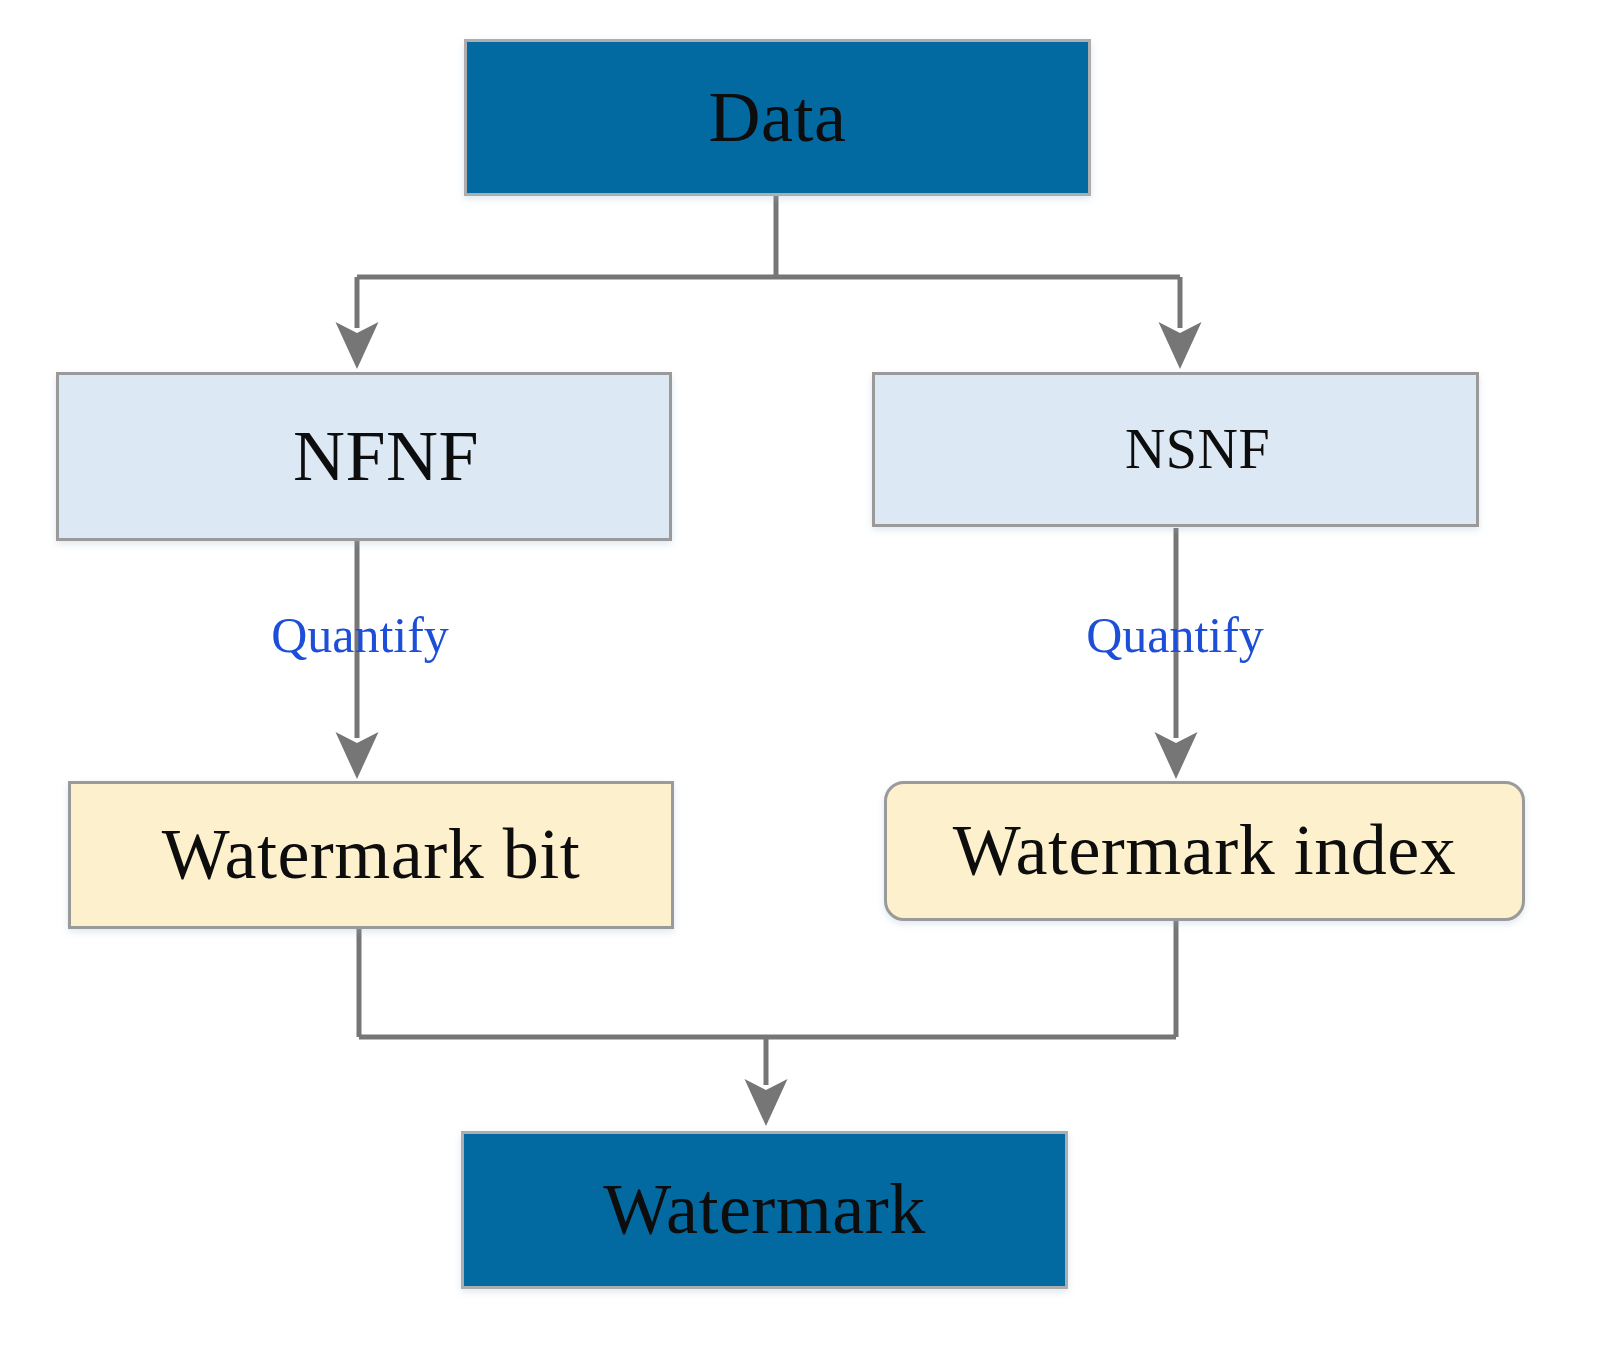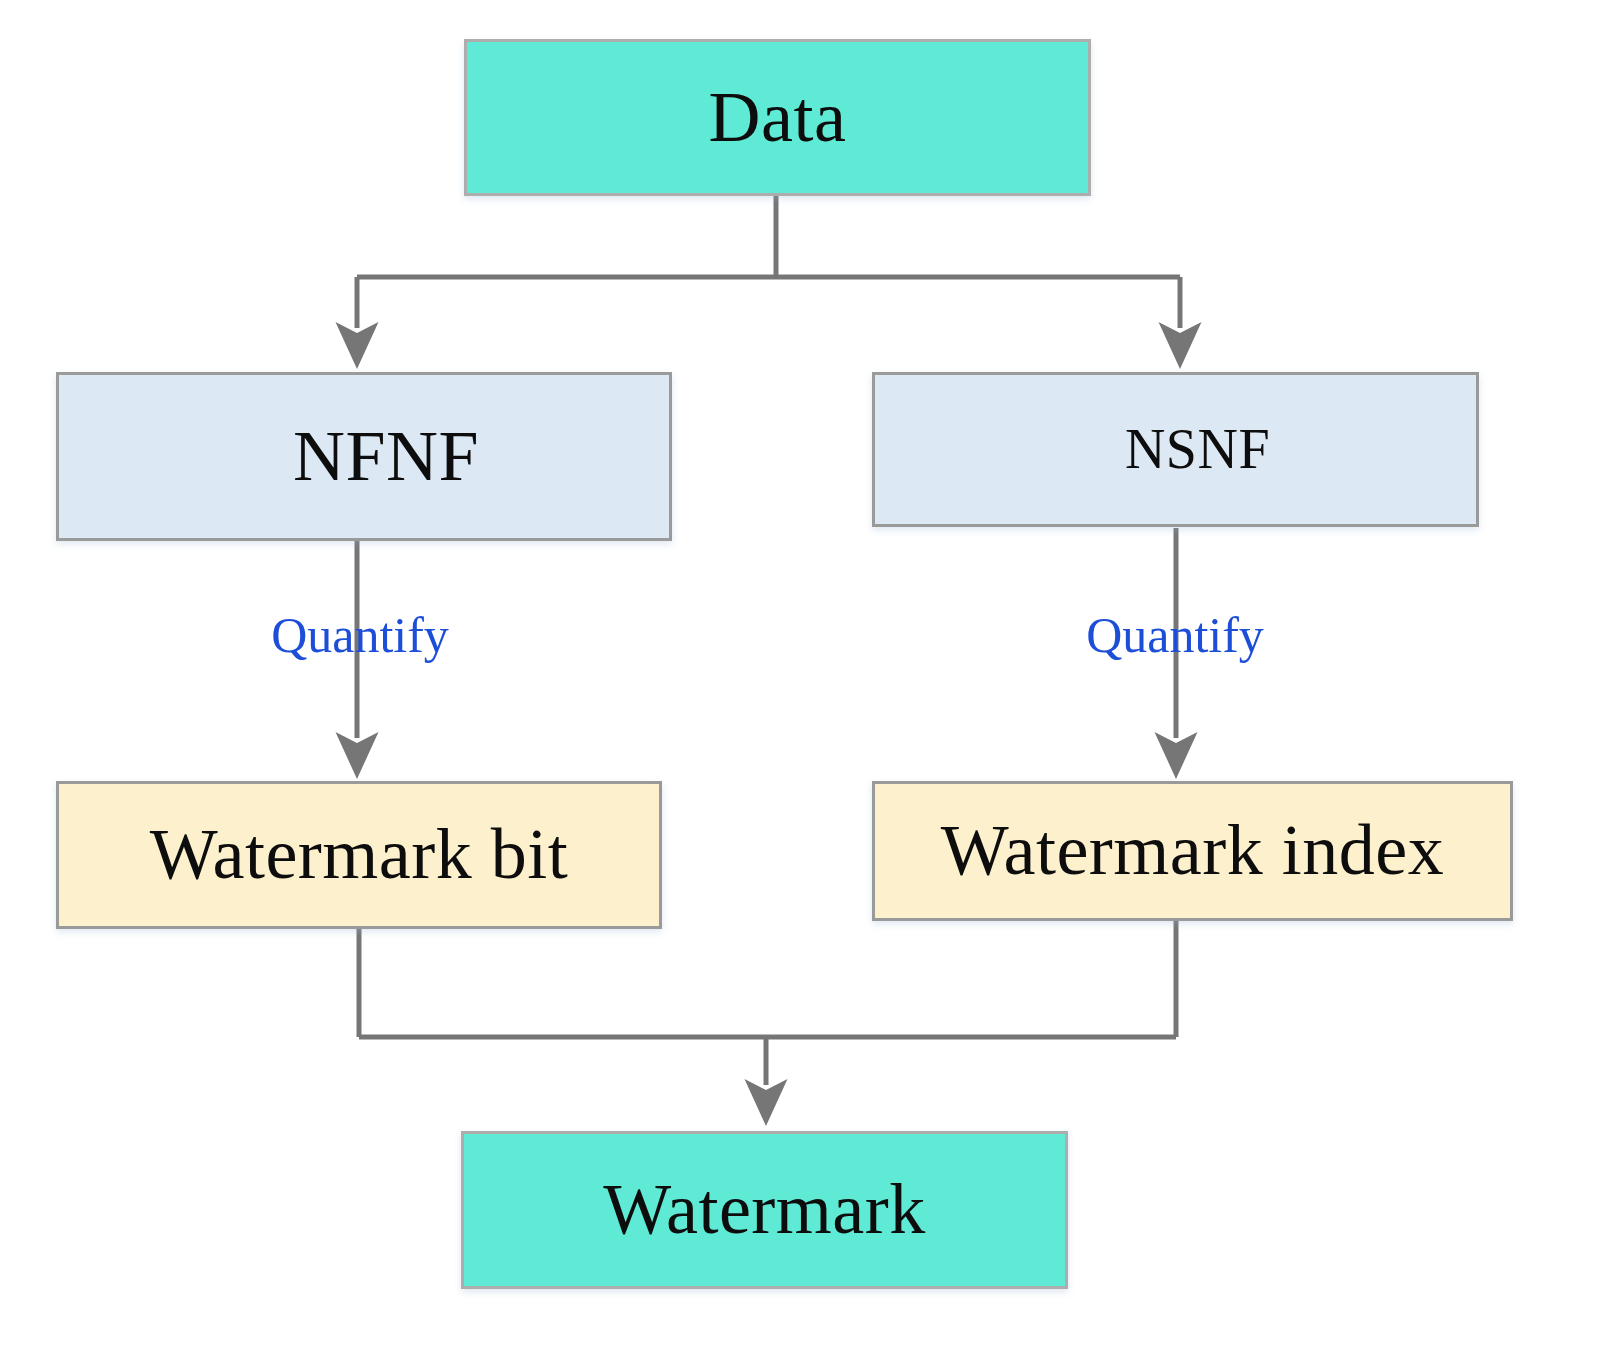--- a/index.html
+++ b/index.html
@@ -33,42 +33,43 @@
     align-items: center;
     justify-content: center;
     border: 3px solid #a6a6a6;
     color: #0d0d0d;
     text-align: center;
     line-height: 1.05;
     white-space: nowrap;
     box-shadow: 0 3px 7px rgba(150,180,210,0.30);
   }
   .node-plain {
-    background: #5eead4;
+    background: #0369a1;
     border-color: #adadad;
   }
   .node-blue {
     background: #dce9f5;
     border-color: #9a9a9a;
     padding-left: 44px;
   }
   .node-cream {
     background: #fdf0cd;
     border-color: #9a9a9a;
+    margin-left: 12px;
   }
   .node-label {
     display: block;
     letter-spacing: 0.5px;
   }
   
   #node-data      { left: 464px; top: 39px;   width: 627px; height: 157px; font-size: 72px; }
   #node-nfnf      { left: 56px;  top: 372px;  width: 616px; height: 169px; font-size: 72px; }
   #node-nsnf      { left: 872px; top: 372px;  width: 607px; height: 155px; font-size: 56px; }
   #node-wm-bit    { left: 56px;  top: 781px;  width: 606px; height: 148px; font-size: 72px; }
-  #node-wm-index  { left: 872px; top: 781px;  width: 641px; height: 140px; font-size: 72px; }
+  #node-wm-index  { left: 872px; top: 781px;  width: 641px; height: 140px; font-size: 72px; border-radius: 20px; }
   #node-watermark { left: 461px; top: 1131px; width: 607px; height: 158px; font-size: 72px; }
 
   .edge-label {
     position: absolute;
     font-size: 50px;
     color: #1d4ed8;
     background: transparent;
     white-space: nowrap;
     text-align: center;
   }

